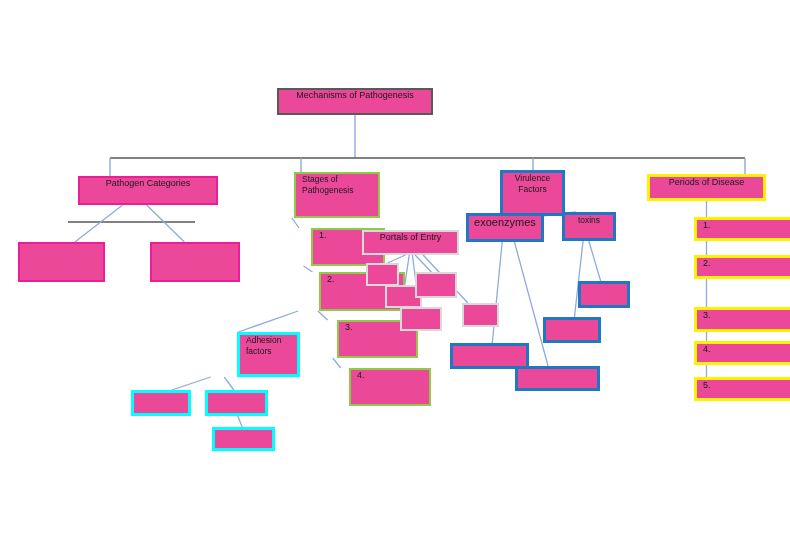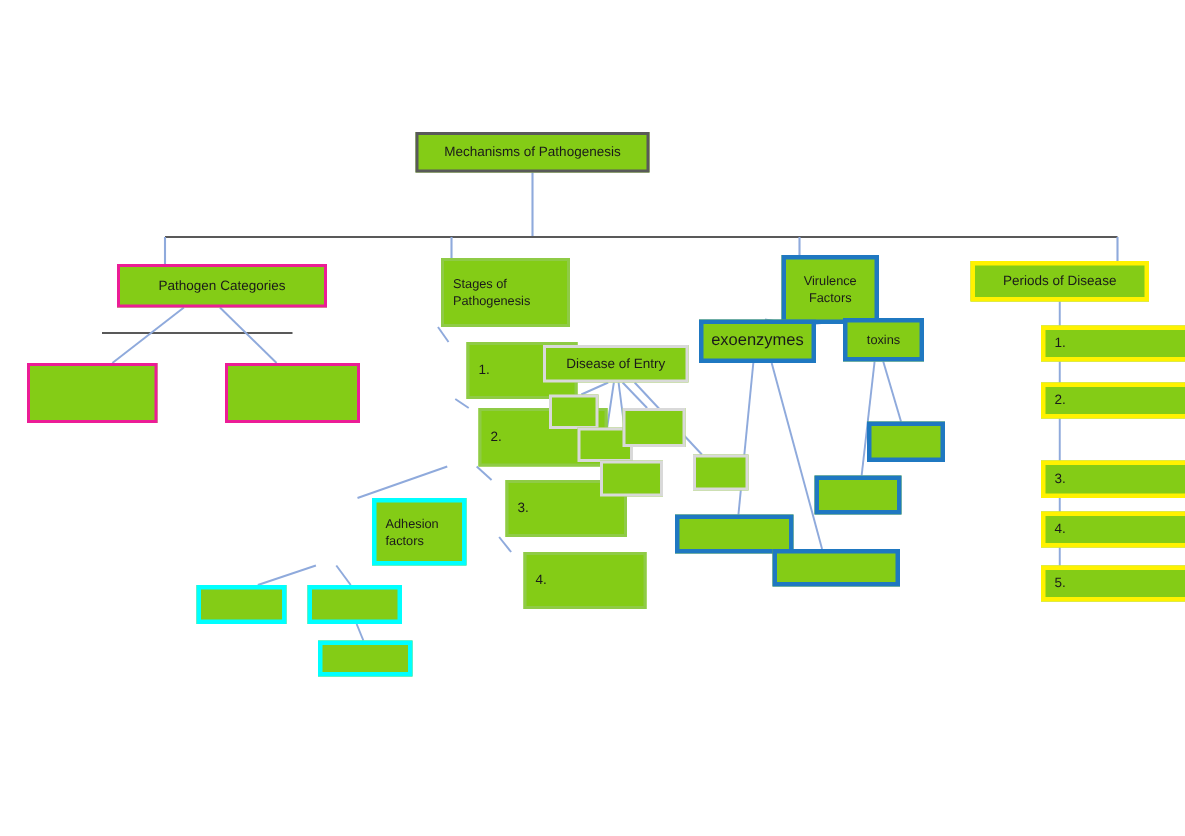--- a/index.html
+++ b/index.html
@@ -19,23 +19,22 @@
     position: absolute;
     left: 0;
     top: 0;
     width: 790px;
     height: 557px;
     pointer-events: none;
   }
   .node {
     position: absolute;
     box-sizing: border-box;
-    background: #84cc16;
+    background: #ec4899;
     display: flex;
-    align-items: center;
     color: #1a1a1a;
     line-height: 1.25;
     overflow: hidden;
   }
   .node .txt {
     display: block;
     width: 100%;
   }
   .c-center { justify-content: center; text-align: center; }
   .c-left   { justify-content: flex-start; text-align: left; margin-left: 47px; }
@@ -103,38 +102,38 @@
       <div class="node c-left pad-l" style="left: 272px; top: 272px; width: 86px; height: 39px; border: 2px solid rgb(143, 203, 70); font-size: 9px; color: rgb(26, 26, 26);">
         <span class="txt">2.</span>
       </div>
       <div class="node c-left pad-l" style="left: 290px; top: 320px; width: 81px; height: 38px; border: 2px solid rgb(143, 203, 70); font-size: 9px; color: rgb(26, 26, 26);">
         <span class="txt">3.</span>
       </div>
       <div class="node c-left pad-l" style="left: 302px; top: 368px; width: 82px; height: 38px; border: 2px solid rgb(143, 203, 70); font-size: 9px; color: rgb(26, 26, 26);">
         <span class="txt">4.</span>
       </div>
       <div class="node c-center" style="left: 362px; top: 230px; width: 97px; height: 25px; border: 2px solid rgb(217, 217, 217); font-size: 9px; color: rgb(26, 26, 26);">
-        <span class="txt">Disease of Entry</span>
+        <span class="txt">Portals of Entry</span>
       </div>
       <div class="node c-center" style="left: 366px; top: 263px; width: 33px; height: 23px; border: 2px solid rgb(217, 217, 217); font-size: 8.5px; color: rgb(26, 26, 26);">
         <span class="txt"></span>
       </div>
       <div class="node c-center" style="left: 385px; top: 285px; width: 37px; height: 23px; border: 2px solid rgb(217, 217, 217); font-size: 8.5px; color: rgb(26, 26, 26);">
         <span class="txt"></span>
       </div>
       <div class="node c-center" style="left: 415px; top: 272px; width: 42px; height: 26px; border: 2px solid rgb(217, 217, 217); font-size: 8.5px; color: rgb(26, 26, 26);">
         <span class="txt"></span>
       </div>
       <div class="node c-center" style="left: 400px; top: 307px; width: 42px; height: 24px; border: 2px solid rgb(217, 217, 217); font-size: 8.5px; color: rgb(26, 26, 26);">
         <span class="txt"></span>
       </div>
       <div class="node c-center" style="left: 462px; top: 303px; width: 37px; height: 24px; border: 2px solid rgb(217, 217, 217); font-size: 8.5px; color: rgb(26, 26, 26);">
         <span class="txt"></span>
       </div>
-      <div class="node c-center" style="left: 500px; top: 170px; width: 65px; height: 46px; border: 3px solid rgb(31, 120, 193); font-size: 8.5px; color: rgb(26, 26, 26); margin-left: 21px;">
+      <div class="node c-center" style="left: 500px; top: 170px; width: 65px; height: 46px; border: 3px solid rgb(31, 120, 193); font-size: 8.5px; color: rgb(26, 26, 26);">
         <span class="txt">Virulence<br>Factors</span>
       </div>
       <div class="node c-center" style="left: 466px; top: 213px; width: 78px; height: 29px; border: 3px solid rgb(31, 120, 193); font-size: 11px; color: rgb(26, 26, 26);">
         <span class="txt">exoenzymes</span>
       </div>
       <div class="node c-center" style="left: 562px; top: 212px; width: 54px; height: 29px; border: 3px solid rgb(31, 120, 193); font-size: 8.5px; color: rgb(26, 26, 26);">
         <span class="txt">toxins</span>
       </div>
       <div class="node c-center" style="left: 450px; top: 343px; width: 79px; height: 26px; border: 3px solid rgb(31, 120, 193); font-size: 9px; color: rgb(26, 26, 26);">
         <span class="txt"></span>
@@ -159,21 +158,21 @@
       </div>
       <div class="node c-left pad-l" style="left: 647px; top: 307px; width: 119px; height: 25px; border: 3px solid rgb(255, 242, 0); font-size: 9px; color: rgb(26, 26, 26);">
         <span class="txt">3.</span>
       </div>
       <div class="node c-left pad-l" style="left: 647px; top: 341px; width: 119px; height: 24px; border: 3px solid rgb(255, 242, 0); font-size: 9px; color: rgb(26, 26, 26);">
         <span class="txt">4.</span>
       </div>
       <div class="node c-left pad-l" style="left: 647px; top: 377px; width: 119px; height: 24px; border: 3px solid rgb(255, 242, 0); font-size: 9px; color: rgb(26, 26, 26);">
         <span class="txt">5.</span>
       </div>
-      <div class="node c-left pad-l" style="left: 201px; top: 332px; width: 63px; height: 45px; border: 3px solid rgb(0, 255, 255); font-size: 8.5px; color: rgb(26, 26, 26);">
+      <div class="node c-left pad-l" style="left: 190px; top: 332px; width: 63px; height: 45px; border: 3px solid rgb(0, 255, 255); font-size: 8.5px; color: rgb(26, 26, 26);">
         <span class="txt">Adhesion<br>factors</span>
       </div>
       <div class="node c-center" style="left: 131px; top: 390px; width: 60px; height: 26px; border: 3px solid rgb(0, 255, 255); font-size: 8.5px; color: rgb(26, 26, 26);">
         <span class="txt"></span>
       </div>
       <div class="node c-center" style="left: 205px; top: 390px; width: 63px; height: 26px; border: 3px solid rgb(0, 255, 255); font-size: 8.5px; color: rgb(26, 26, 26);">
         <span class="txt"></span>
       </div>
       <div class="node c-center" style="left: 212px; top: 427px; width: 63px; height: 24px; border: 3px solid rgb(0, 255, 255); font-size: 8.5px; color: rgb(26, 26, 26);">
         <span class="txt"></span>

